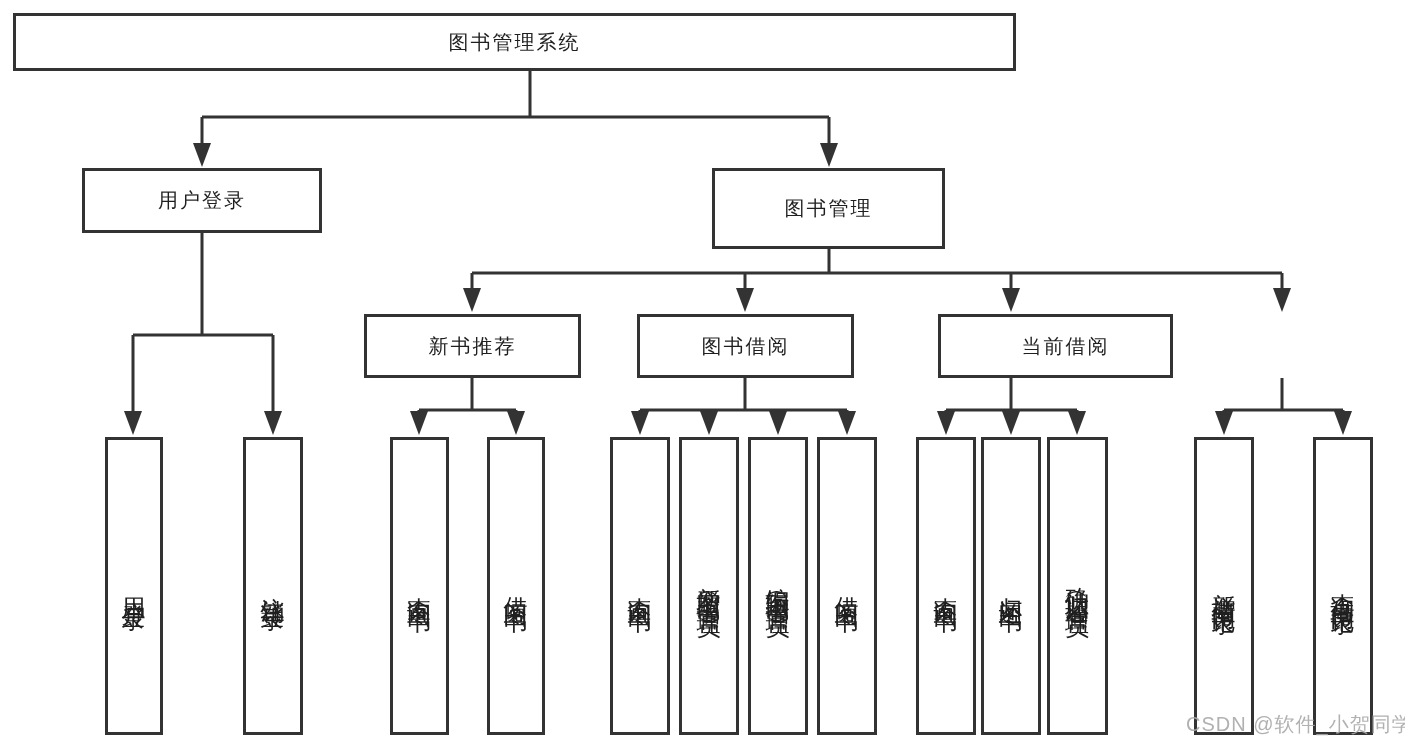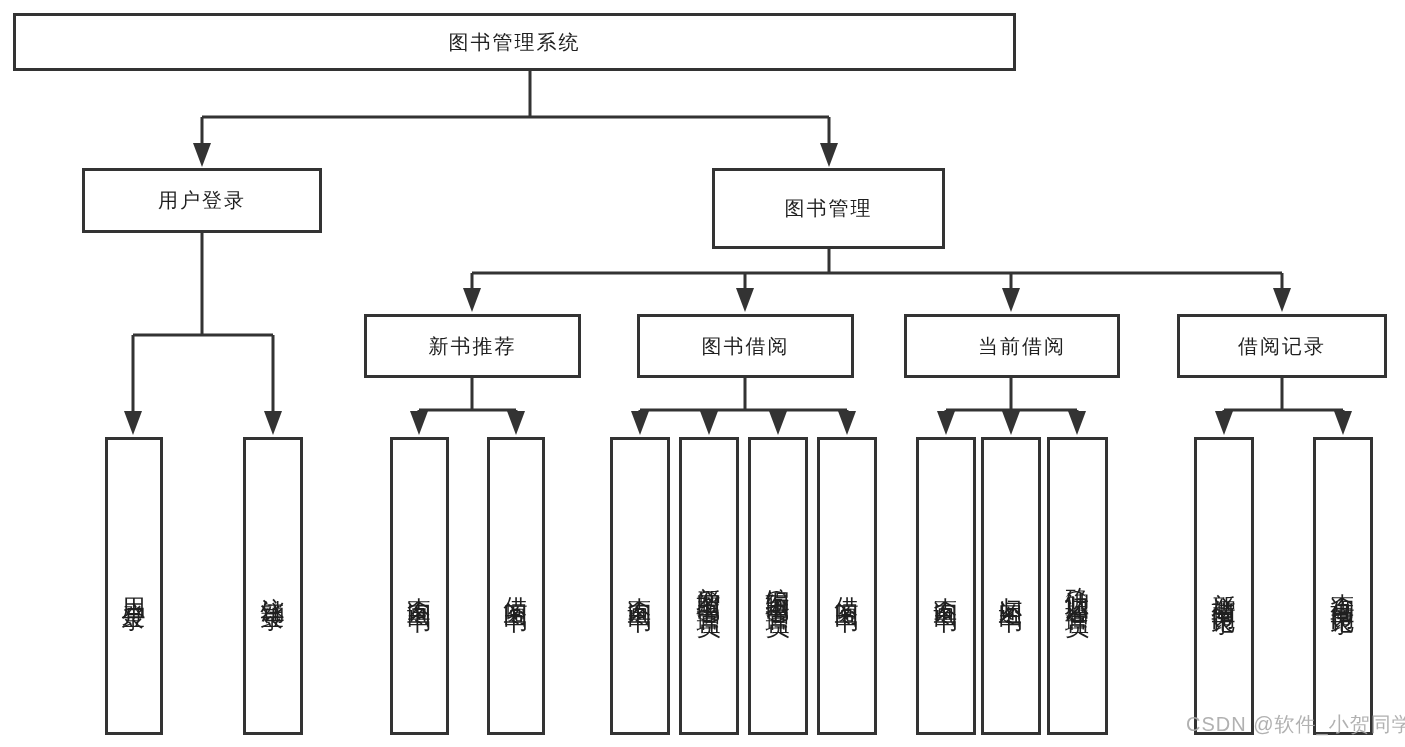--- a/index.html
+++ b/index.html
@@ -18,21 +18,21 @@
     font-size:24px;letter-spacing:4px;line-height:1.05;white-space:nowrap;
   }
   
   #b-root{left:13px;top:13px;width:1003px;height:58px;}
   
   #b-ulogin{left:82px;top:168px;width:240px;height:65px;}
   #b-bmgmt{left:712px;top:168px;width:233px;height:81px;}
   
   #b-nbr{left:364px;top:314px;width:217px;height:64px;font-family:Liberation Mono, monospace;}
   #b-bb{left:637px;top:314px;width:217px;height:64px;text-align:right;}
-  #b-cb{left:904px;top:314px;width:216px;height:64px;padding-left:20px;}
+  #b-cb{left:938px;top:314px;width:235px;height:64px;padding-left:20px;}
   #b-br{left:1177px;top:314px;width:210px;height:64px;}
   
   .leaf{top:437px;height:298px;}
   #l-ul{left:105px;width:58px;}
   #l-lo{left:243px;width:60px;}
   #l-nq{left:390px;width:59px;}
   #l-nb{left:487px;width:58px;}
   #l-bq{left:610px;width:60px;}
   #l-ba{left:679px;width:60px;}
   #l-be{left:748px;width:60px;}
@@ -98,23 +98,20 @@
 
   <div class="box" id="b-nbr">
     <span class="lbl">新书推荐</span>
   </div>
   <div class="box" id="b-bb">
     <span class="lbl">图书借阅</span>
   </div>
   <div class="box" id="b-cb">
     <span class="lbl">当前借阅</span>
   </div>
-  <div class="box" id="b-br">
-    <span class="lbl">借阅记录</span>
-  </div>
 
   <div class="box vbox leaf" id="l-ul">
     <span class="lbl">用户登录</span>
   </div>
   <div class="box vbox leaf" id="l-lo">
     <span class="lbl">注销登录</span>
   </div>
 
   <div class="box vbox leaf" id="l-nq">
     <span class="lbl">查询图书</span>

